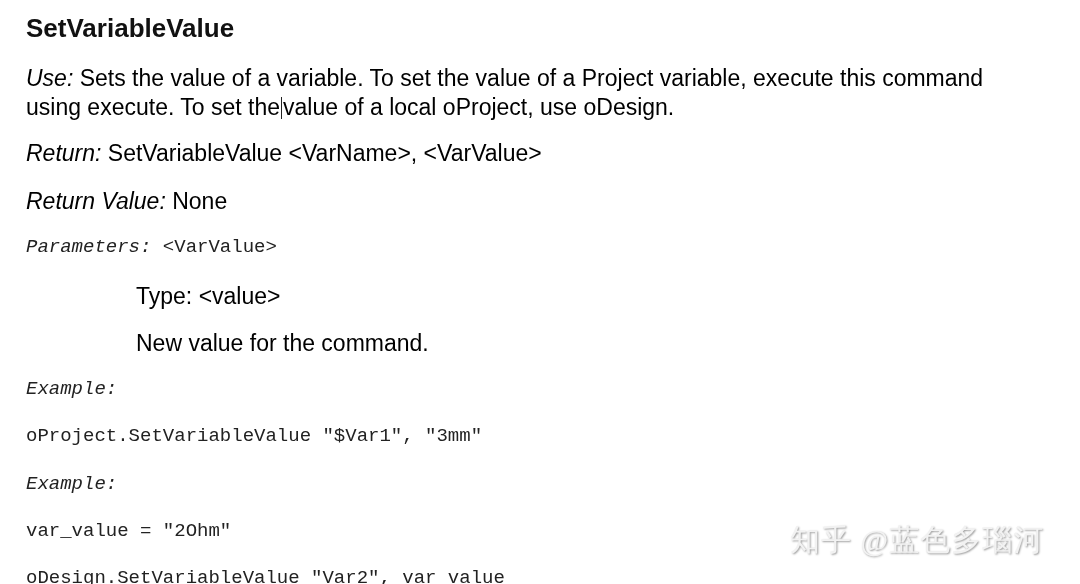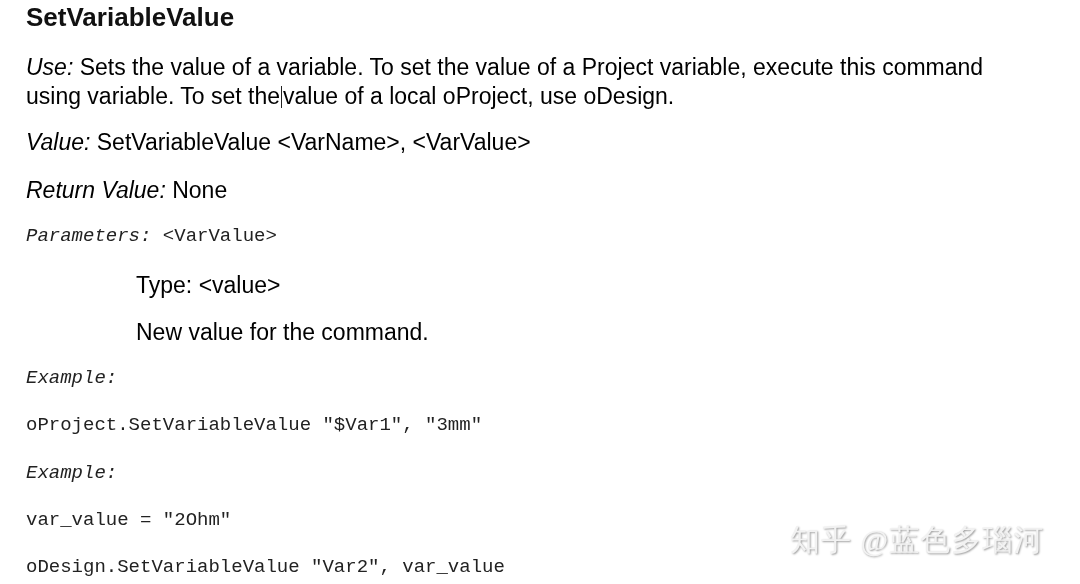--- a/index.html
+++ b/index.html
@@ -1,34 +1,34 @@
 <!DOCTYPE html>
 <html><head>
 <meta charset="utf-8">
 <style>
   html, body { margin:0; padding:0; background:#ffffff; }
   body { width:1080px; height:584px; position:relative; overflow:hidden; color:#111; }
-  .line { position:absolute; left:26px; white-space:pre; }
+  .line { position:absolute; left:26px; white-space:pre;margin-top:11px; }
   .sans { font-family:Liberation Sans, sans-serif; font-size:23px; color:#000000; }
   .mono { font-family:"Liberation Mono", monospace; font-size:19px; color:#222; }
   .title { font-family:"Liberation Sans", sans-serif; font-weight:bold; font-size:26px; color:#111; top:2px; }
   .it { font-style:italic; }
   .indent { left:136px; }
   .cursor { display:inline-block; width:1px; height:22px; background:#222; vertical-align:-4px; margin:0 1px; }
   .watermark { position:absolute; left:790px; top:520px; font-family:Liberation Serif, serif; font-size:30px; color:#f2f2f2; text-shadow:1px 1px 2px #9a9a9a; letter-spacing:1px; }
 </style>
 </head>
 <body>
 
 <div class="line title">SetVariableValue</div>
 
 <div class="line sans" style="top:54px;"><span class="it">Use:</span><span> Sets the value of a variable. To set the value of a Project variable, execute this command</span></div>
-<div class="line sans" style="top:83px;"><span>using variable. To set the</span><span class="cursor"></span><span>value of a local oProject, use oDesign.</span></div>
+<div class="line sans" style="top:83px;"><span>using execute. To set the</span><span class="cursor"></span><span>value of a local oProject, use oDesign.</span></div>
 
-<div class="line sans" style="top:129px;"><span class="it">Value:</span><span> SetVariableValue &lt;VarName&gt;, &lt;VarValue&gt;</span></div>
+<div class="line sans" style="top:129px;"><span class="it">Return:</span><span> SetVariableValue &lt;VarName&gt;, &lt;VarValue&gt;</span></div>
 
 <div class="line sans" style="top:177px;"><span class="it">Return Value:</span><span> None</span></div>
 
 <div class="line mono" style="top:225px;"><span class="it">Parameters:</span><span> &lt;VarValue&gt;</span></div>
 
 <div class="line sans indent" style="top:272px;">Type: &lt;value&gt;</div>
 <div class="line sans indent" style="top:319px;">New value for the command.</div>
 
 <div class="line mono it" style="top:367px;">Example:</div>
 <div class="line mono" style="top:414px;">oProject.SetVariableValue "$Var1", "3mm"</div>

